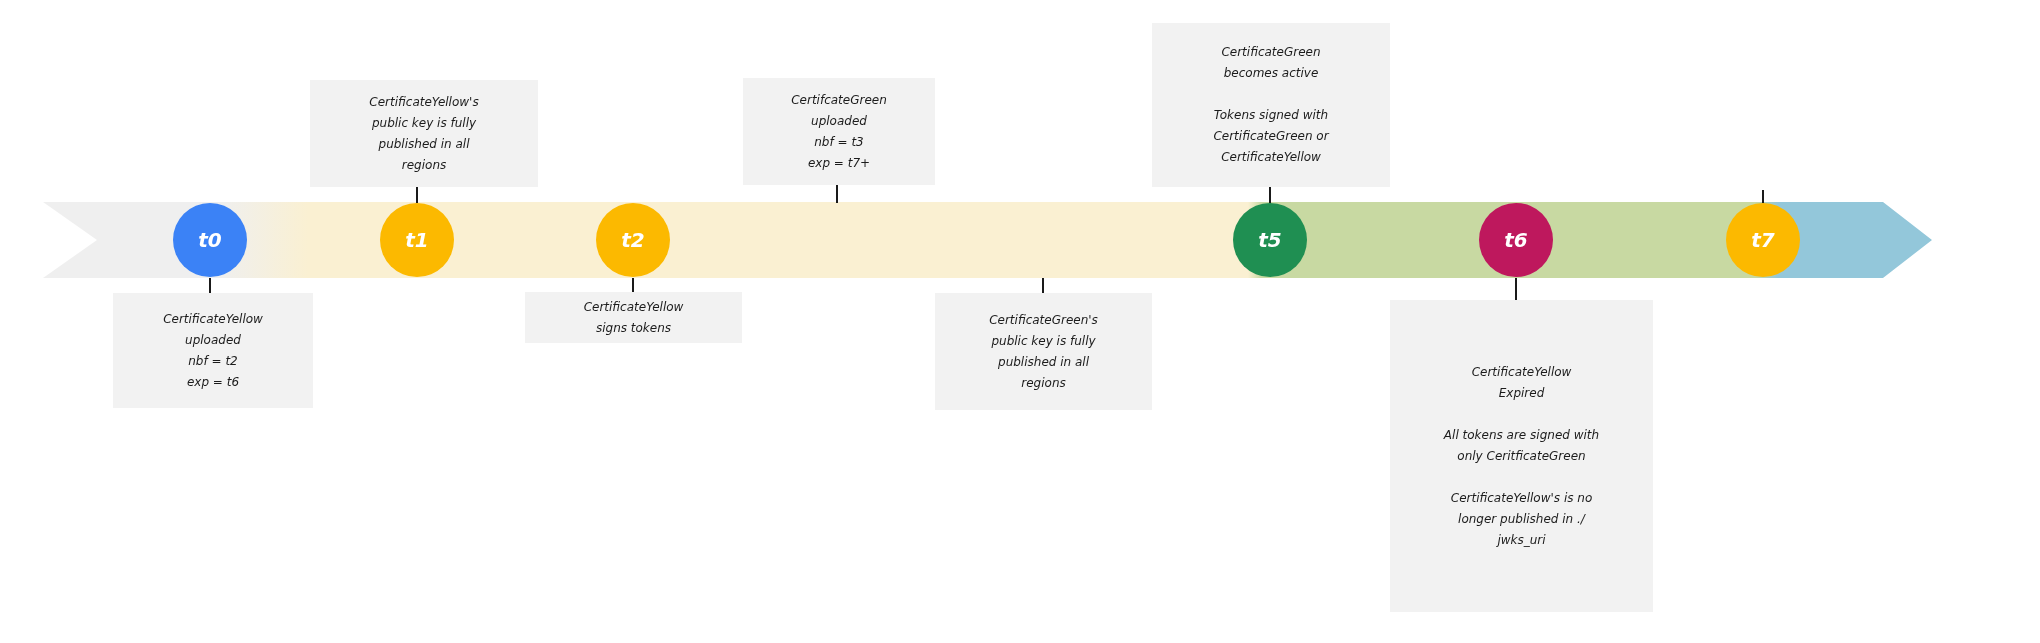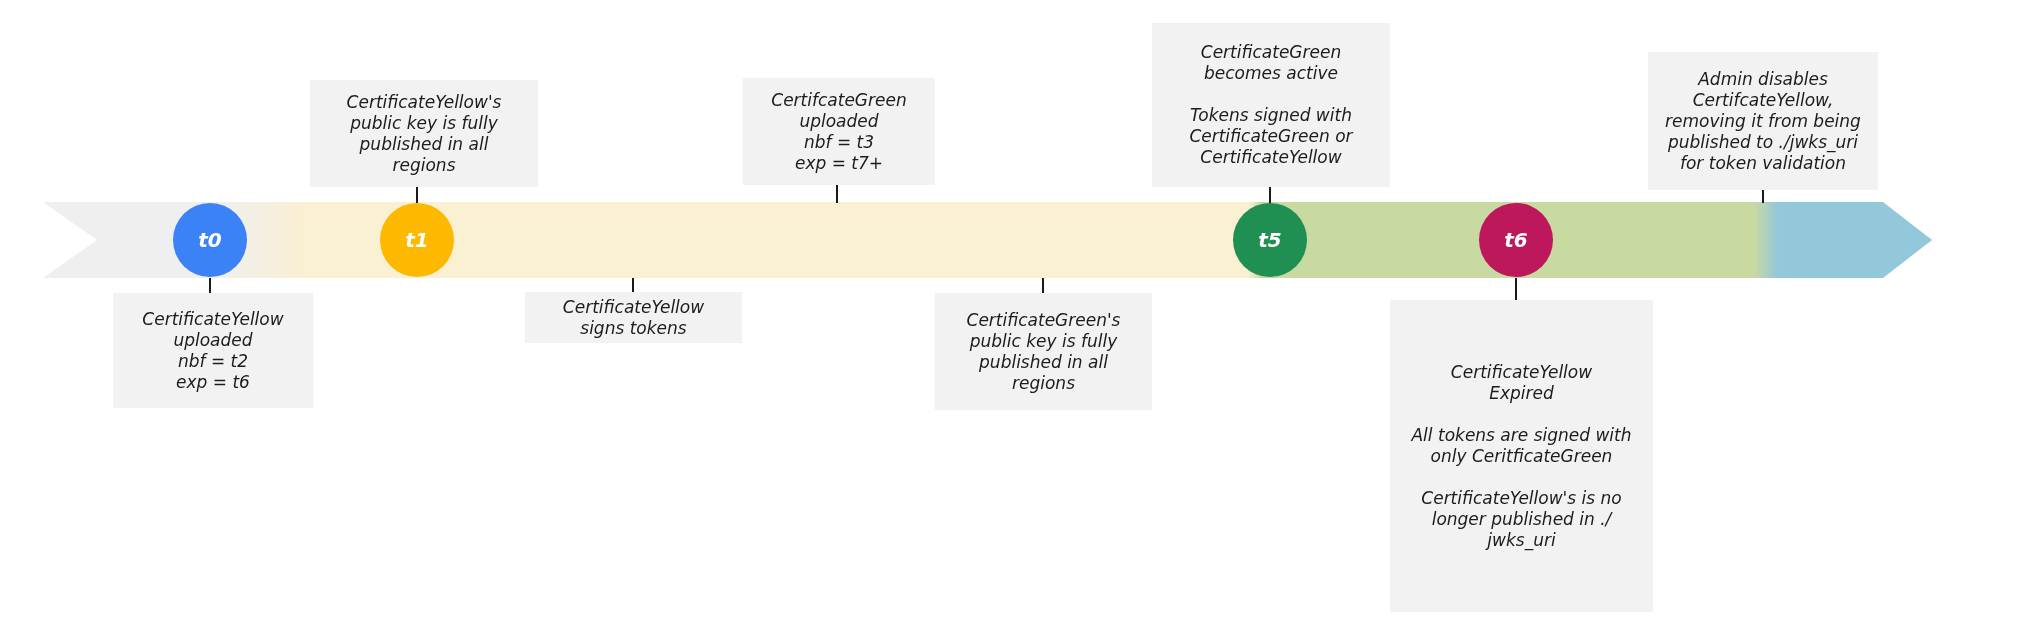--- a/index.html
+++ b/index.html
@@ -41,21 +41,21 @@
   .c-t2{left:632px; top:278px; height:14px;}
   .c-t3{left:836px; top:185px; height:18px;}
   .c-t4{left:1042px; top:278px; height:15px;}
   .c-t5{left:1269px; top:187px; height:16px;}
   .c-t6{left:1515px; top:278px; height:22px;}
   .c-t7{left:1762px; top:190px; height:13px;}
   
   .note{
     position:absolute; background:var(--note-bg); color:var(--note-text);
     display:flex; align-items:center; justify-content:center;
-    font-style:italic; font-size:17px; line-height:21px; text-align:center;
+    font-style:italic; font-size:12px; line-height:21px; text-align:center;
   }
   .note .note-text{white-space:pre-line; display:block; width:100%;}
   .b-t0{left:113px; top:293px; width:200px; height:115px;}
   .b-t1{left:310px; top:80px;  width:228px; height:107px;}
   .b-t2{left:525px; top:292px; width:217px; height:51px;}
   .b-t3{left:743px; top:78px;  width:192px; height:107px;}
   .b-t4{left:935px; top:293px; width:217px; height:117px;}
   .b-t5{left:1152px; top:23px; width:238px; height:164px;}
   .b-t6{left:1390px; top:300px; width:263px; height:312px;}
   .b-t7{left:1648px; top:52px; width:230px; height:138px;}
@@ -83,20 +83,23 @@
     <span>t1</span>
   </div>
   <div class="note b-t1">
     <span class="note-text">CertificateYellow's
 public key is fully
 published in all
 regions</span>
   </div>
 
   <div class="connector c-t2"></div>
+  <div class="node yellow n-t2" style="background: rgb(252, 185, 0);">
+    <span>t2</span>
+  </div>
   <div class="note b-t2">
     <span class="note-text">CertificateYellow
 signs tokens</span>
   </div>
 
   <div class="connector c-t3"></div>
   <div class="note b-t3">
     <span class="note-text">CertifcateGreen
 uploaded
 nbf = t3
@@ -134,21 +137,17 @@
 
 All tokens are signed with
 only CeritficateGreen
 
 CertificateYellow's is no
 longer published in ./
 jwks_uri</span>
   </div>
 
   <div class="connector c-t7"></div>
-  <div class="note b-t7">
-    <span class="note-text">Admin disables
-CertifcateYellow,
-removing it from being
-published to ./jwks_uri
-for token validation</span>
+  <div class="node yellow n-t7" style="background: rgb(252, 185, 0);">
+    <span>t7</span>
   </div>
 
 </div>
 
 </body></html>

